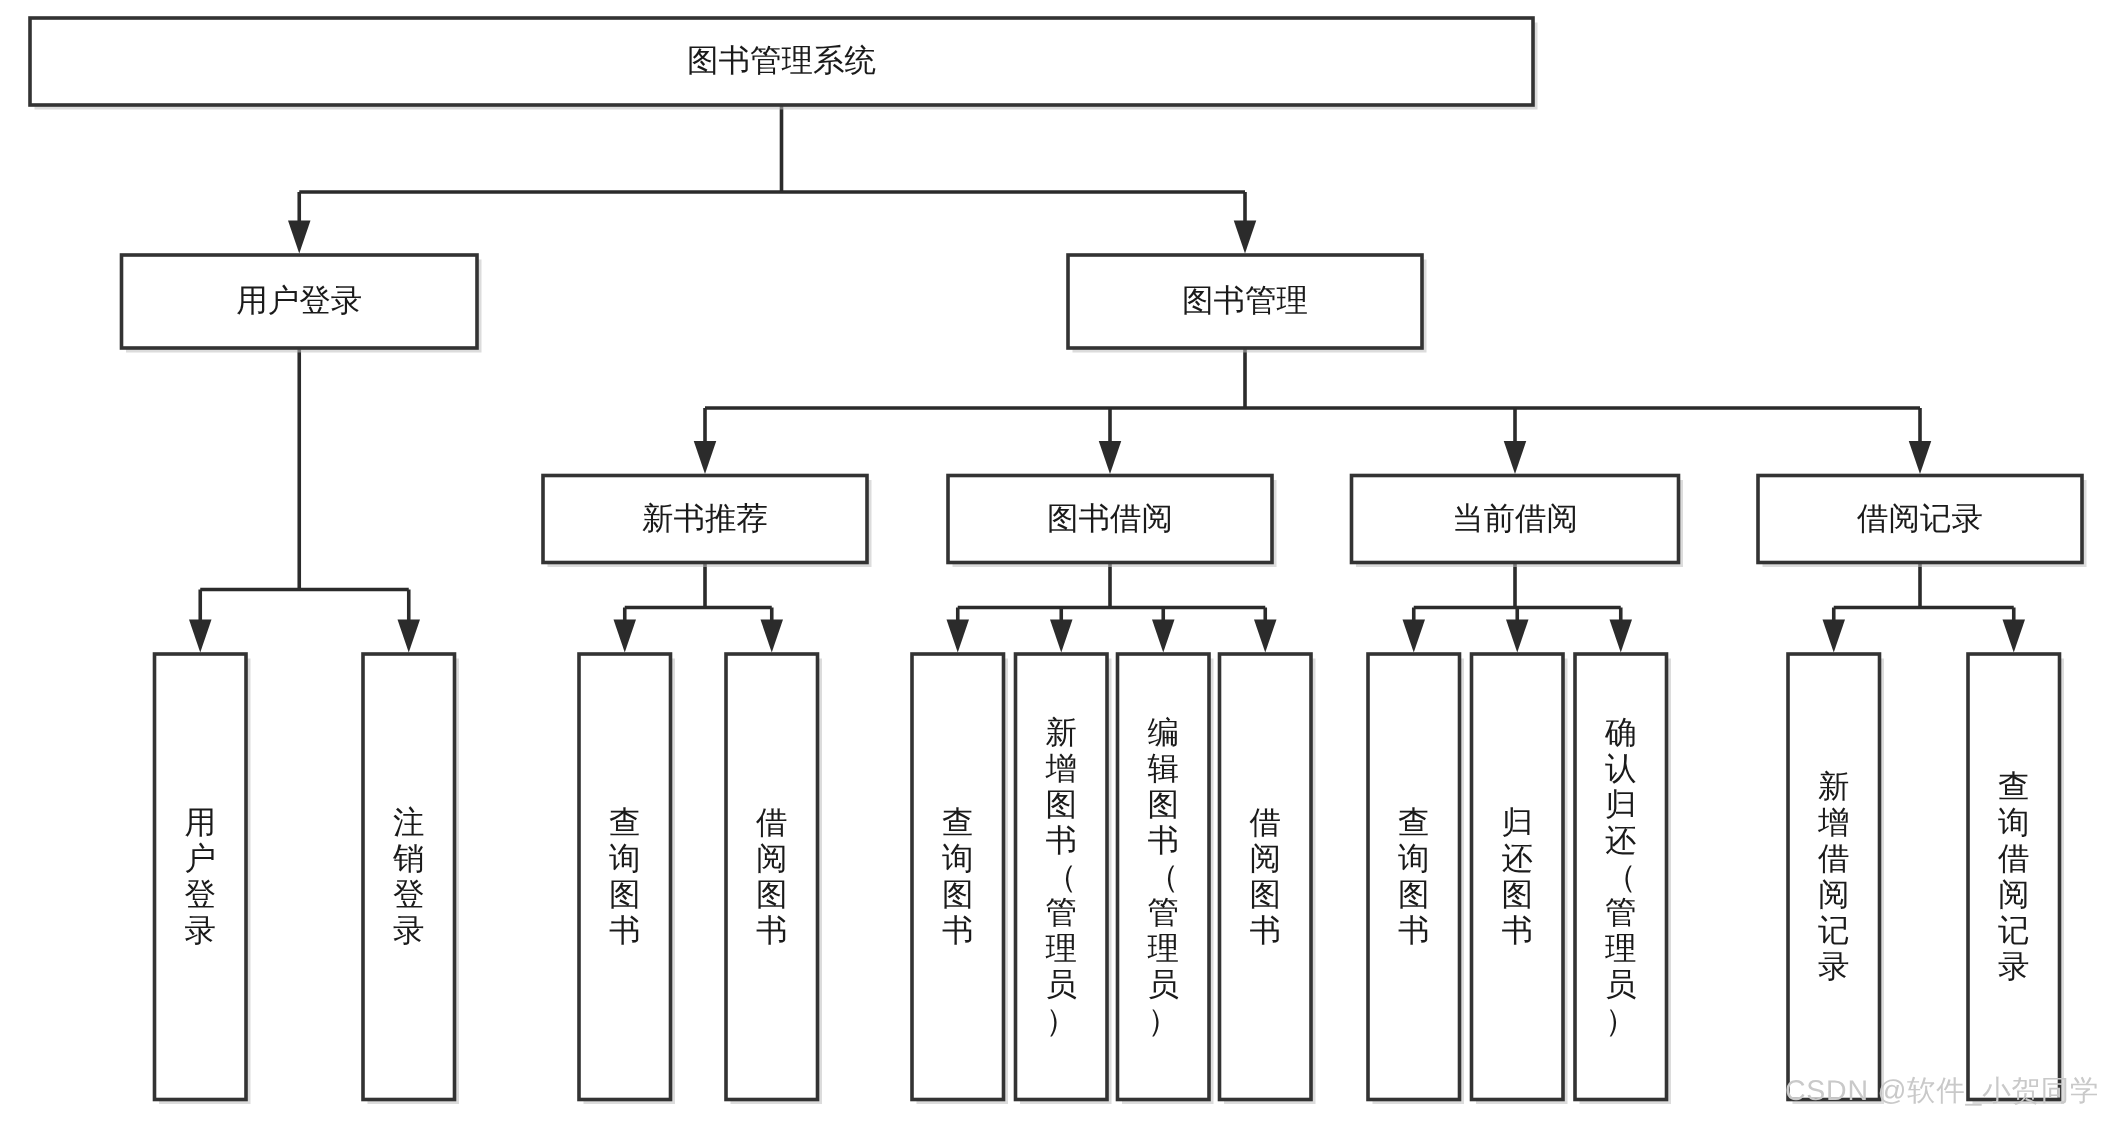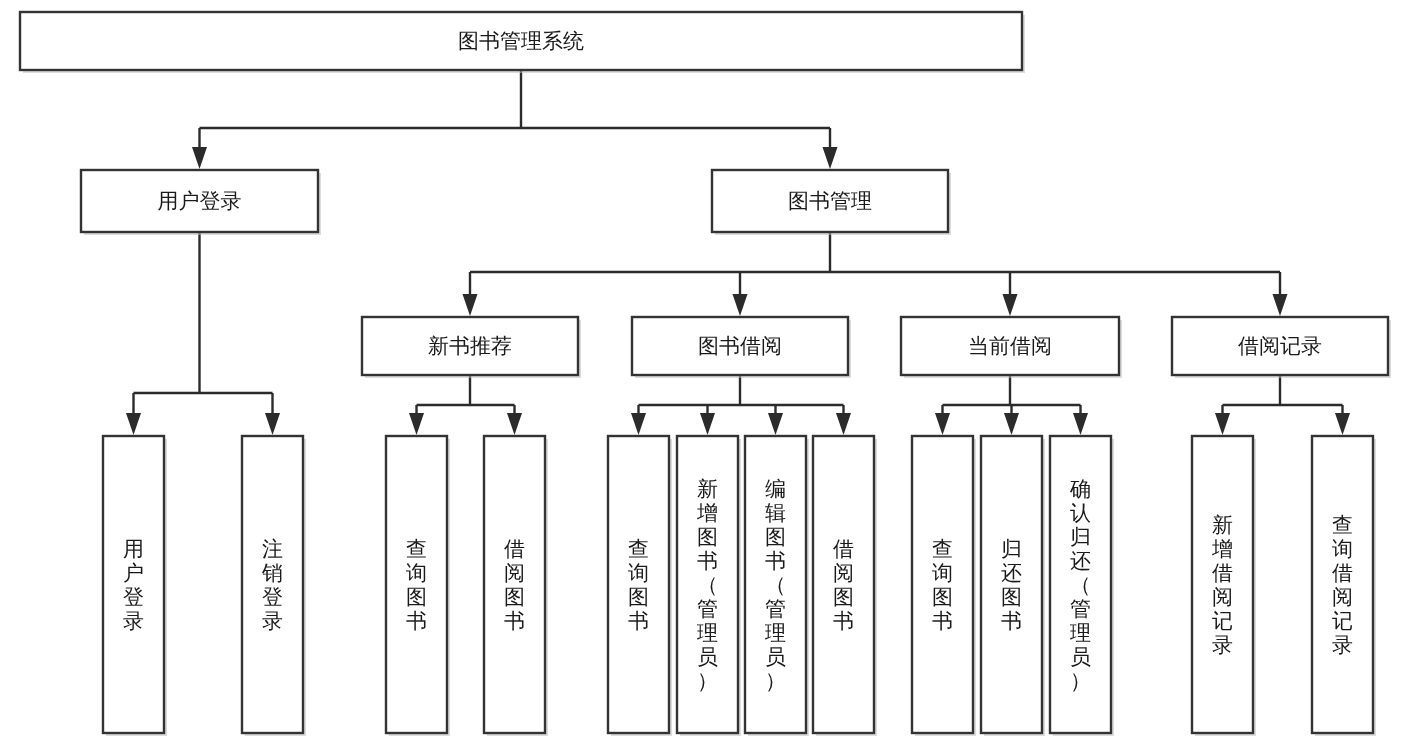--- a/index.html
+++ b/index.html
@@ -237,13 +237,14 @@
           <rect x="1192" y="436" width="61" height="297" class="node-box"></rect>
           <text x="1222.5" class="node-label-v"><tspan x="1222.5" y="531.5">新</tspan><tspan x="1222.5" y="555.5">增</tspan><tspan x="1222.5" y="579.5">借</tspan><tspan x="1222.5" y="603.5">阅</tspan><tspan x="1222.5" y="627.5">记</tspan><tspan x="1222.5" y="651.5">录</tspan></text>
         </g>
         <g>
           <rect x="1315" y="439" width="61" height="297" class="node-shadow"></rect>
           <rect x="1312" y="436" width="61" height="297" class="node-box"></rect>
           <text x="1342.5" class="node-label-v"><tspan x="1342.5" y="531.5">查</tspan><tspan x="1342.5" y="555.5">询</tspan><tspan x="1342.5" y="579.5">借</tspan><tspan x="1342.5" y="603.5">阅</tspan><tspan x="1342.5" y="627.5">记</tspan><tspan x="1342.5" y="651.5">录</tspan></text>
         </g>
       </g>
   </svg>
+  <div class="watermark-text">CSDN @软件_小贺同学</div>
 </div>
 
 </body></html>

